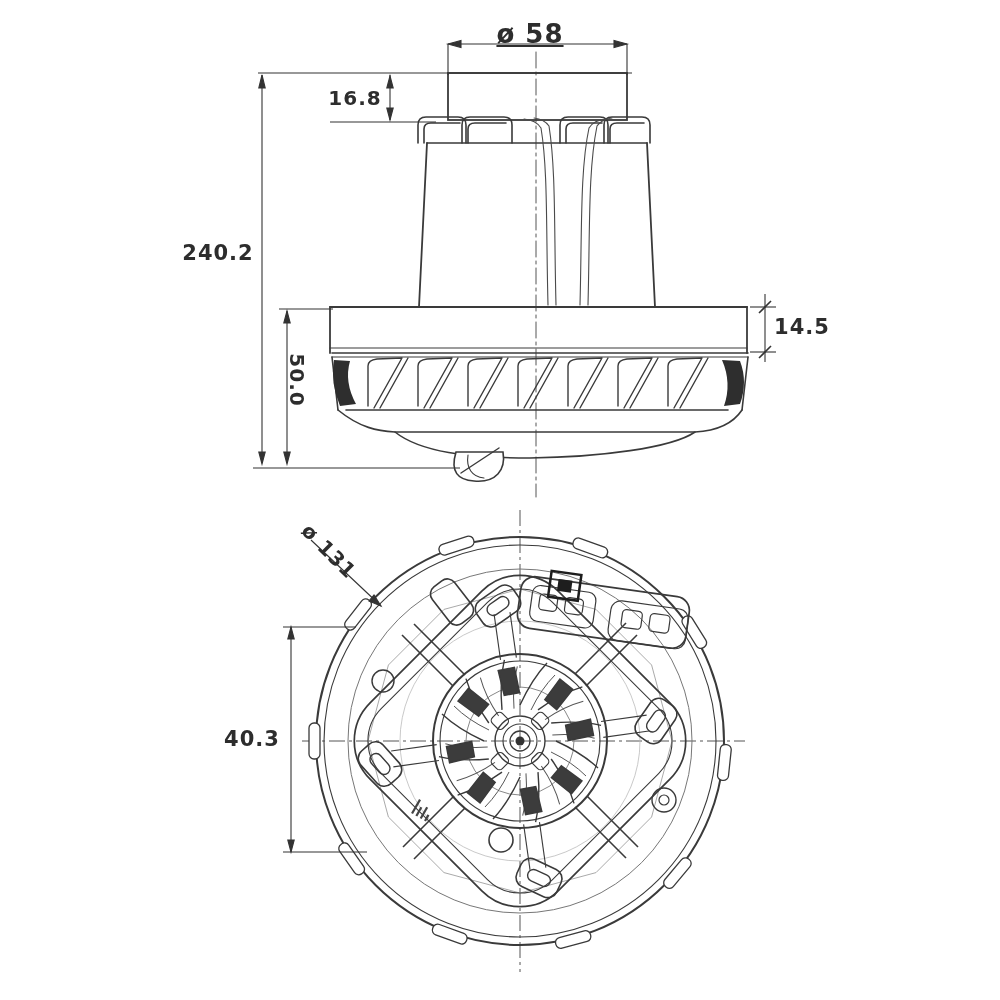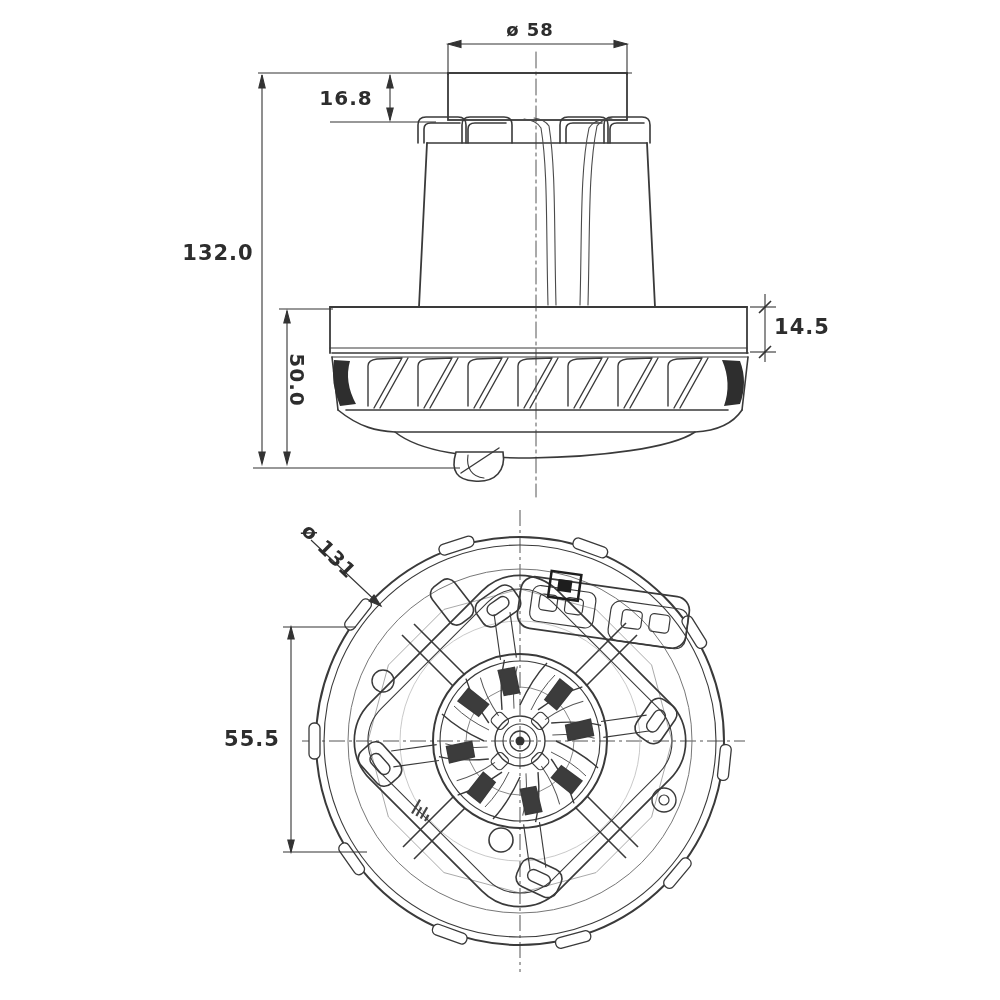--- a/index.html
+++ b/index.html
@@ -243,21 +243,21 @@
     <path d="M381,606 L369,601 L374,595 Z"></path>
 
     <line x1="291" y1="627" x2="291" y2="852"></line>
     <line x1="283" y1="627" x2="356" y2="627"></line>
         <line x1="283" y1="852" x2="367" y2="852"></line>
     <path d="M291,627 L287.8,639 L294.2,639 Z"></path>
         <path d="M291,852 L287.8,840 L294.2,840 Z"></path>
   </g>
 </svg>
 
-<div class="dim" style="left:475px;top:19px;width:110px;font-size:18px;">ø 58</div>
-<div class="dim" style="left:317px;top:86px;width:58px;">16.8</div>
-<div class="dim" style="left:178px;top:241px;width:80px;font-size:21px;">132.0</div>
+<div class="dim" style="left:475px;top:19px;width:110px;font-size:26px;text-decoration:underline;">ø 58</div>
+<div class="dim" style="left:326px;top:86px;width:58px;">16.8</div>
+<div class="dim" style="left:178px;top:241px;width:80px;font-size:21px;">240.2</div>
 <div class="dim rot90" style="left:266px;top:368px;width:62px;">50.0</div>
 <div class="dim" style="left:771px;top:315px;width:62px;font-size:21px;">14.5</div>
 <div class="dim rot45" style="left:286px;top:539px;width:86px;">ø 131</div>
-<div class="dim" style="left:212px;top:727px;width:80px;font-size:21px;">55.5</div>
+<div class="dim" style="left:212px;top:727px;width:80px;font-size:21px;">40.3</div>
 
 </div>
 
 </body></html>

